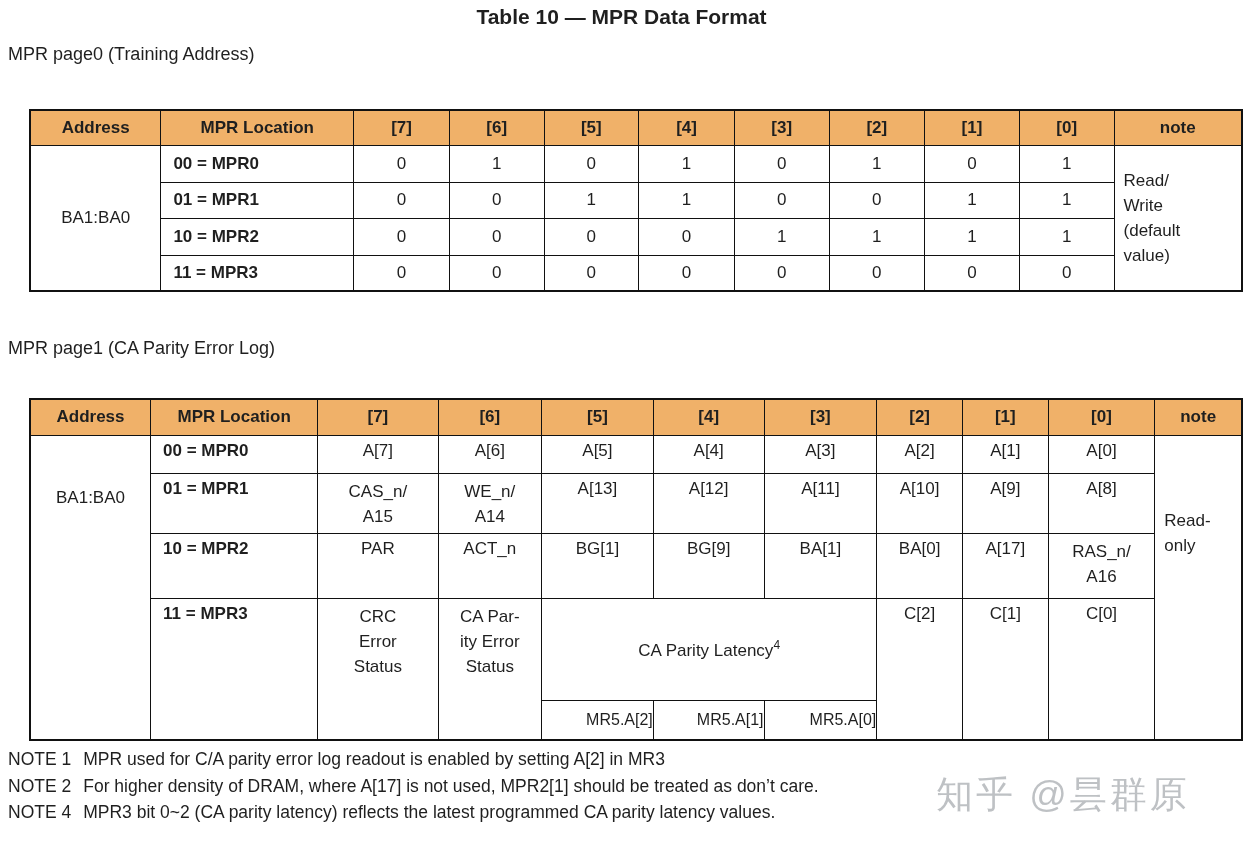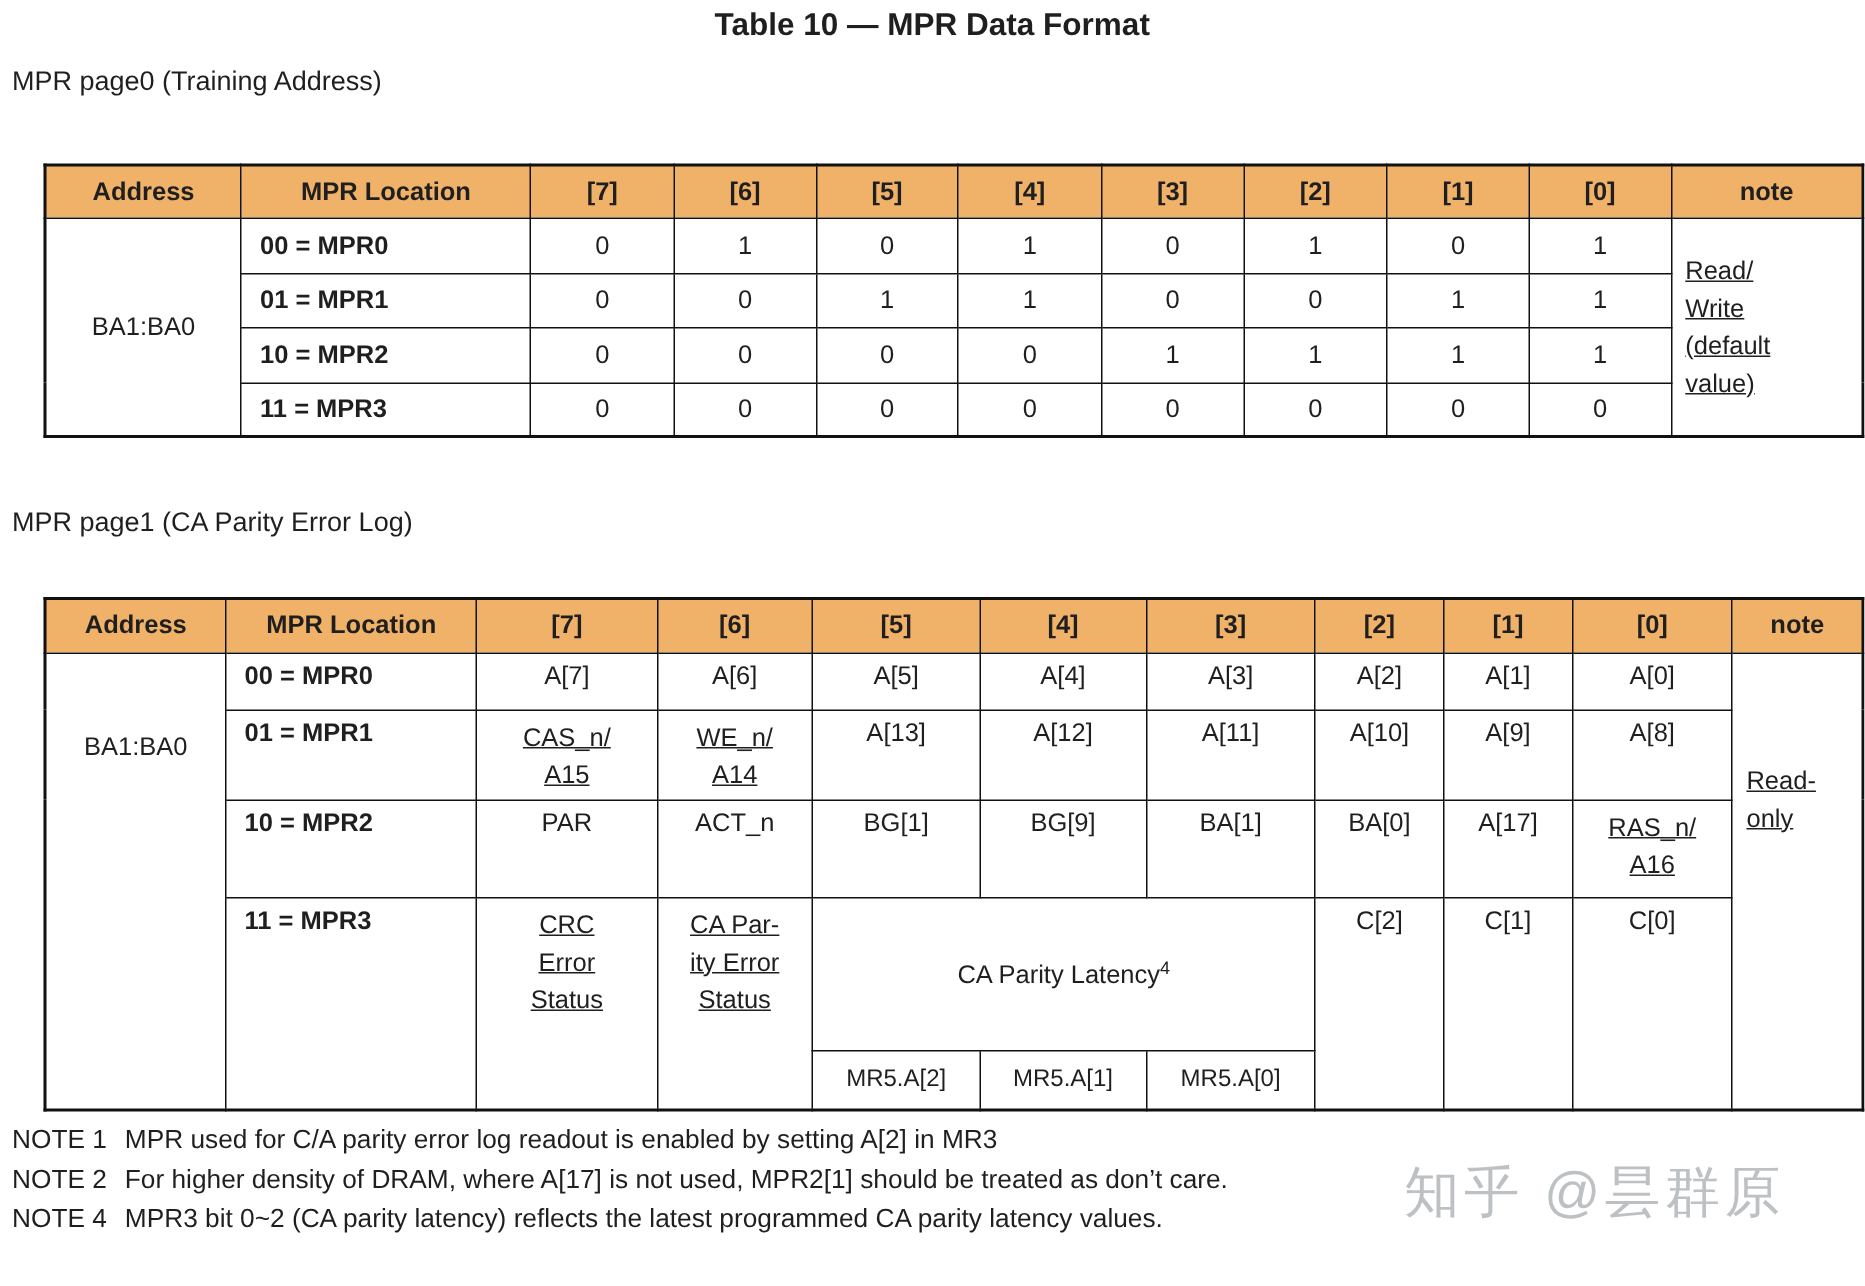--- a/index.html
+++ b/index.html
@@ -24,29 +24,29 @@
   .tbl,.tbl th,.tbl td{border:1.5px solid #111;}
   .tbl{border-width:2.5px;}
   .tbl th{
     background:#F0B169;font-weight:bold;text-align:center;
     font-size:17px;padding:0;
   }
   .tbl td{padding:0;background:#ffffff;}
   .c{text-align:center;vertical-align:middle;}
   .loc{text-align:left;padding-left:12px !important;vertical-align:middle;font-weight:bold;}
   .addr{text-align:center;vertical-align:middle;}
-  .pre{white-space:pre-line;line-height:25px;text-decoration:underline;}
+  .pre{white-space:pre-line;line-height:25px;}
   .note-cell{text-align:left;padding-left:9px !important;vertical-align:middle;}
 
   
   #table2 td.top{vertical-align:top;padding-top:5px;}
   #table2 td.addr2{text-align:center;vertical-align:top;padding-top:52px;}
   #table2 td.note2{text-align:left;padding-left:9px !important;vertical-align:top;padding-top:72px;}
   #table2 td.lat{text-align:center;vertical-align:middle;}
-  #table2 td.sub{text-align:center;vertical-align:middle;font-size:16px;}
+  #table2 td.sub{text-align:right;vertical-align:middle;font-size:16px;}
   sup{font-size:12px;}
 
   .notes{position:absolute;left:8px;top:746px;width:1230px;font-size:17.5px;}
   .note-line{line-height:26.5px;white-space:nowrap;}
   .note-label{display:inline-block;margin-right:12px;}
 
   .watermark{
     position:absolute;left:936px;top:770px;font-size:37px;letter-spacing:3px;
     color:#8a8f95;opacity:0.55;white-space:nowrap;pointer-events:none;
   }

